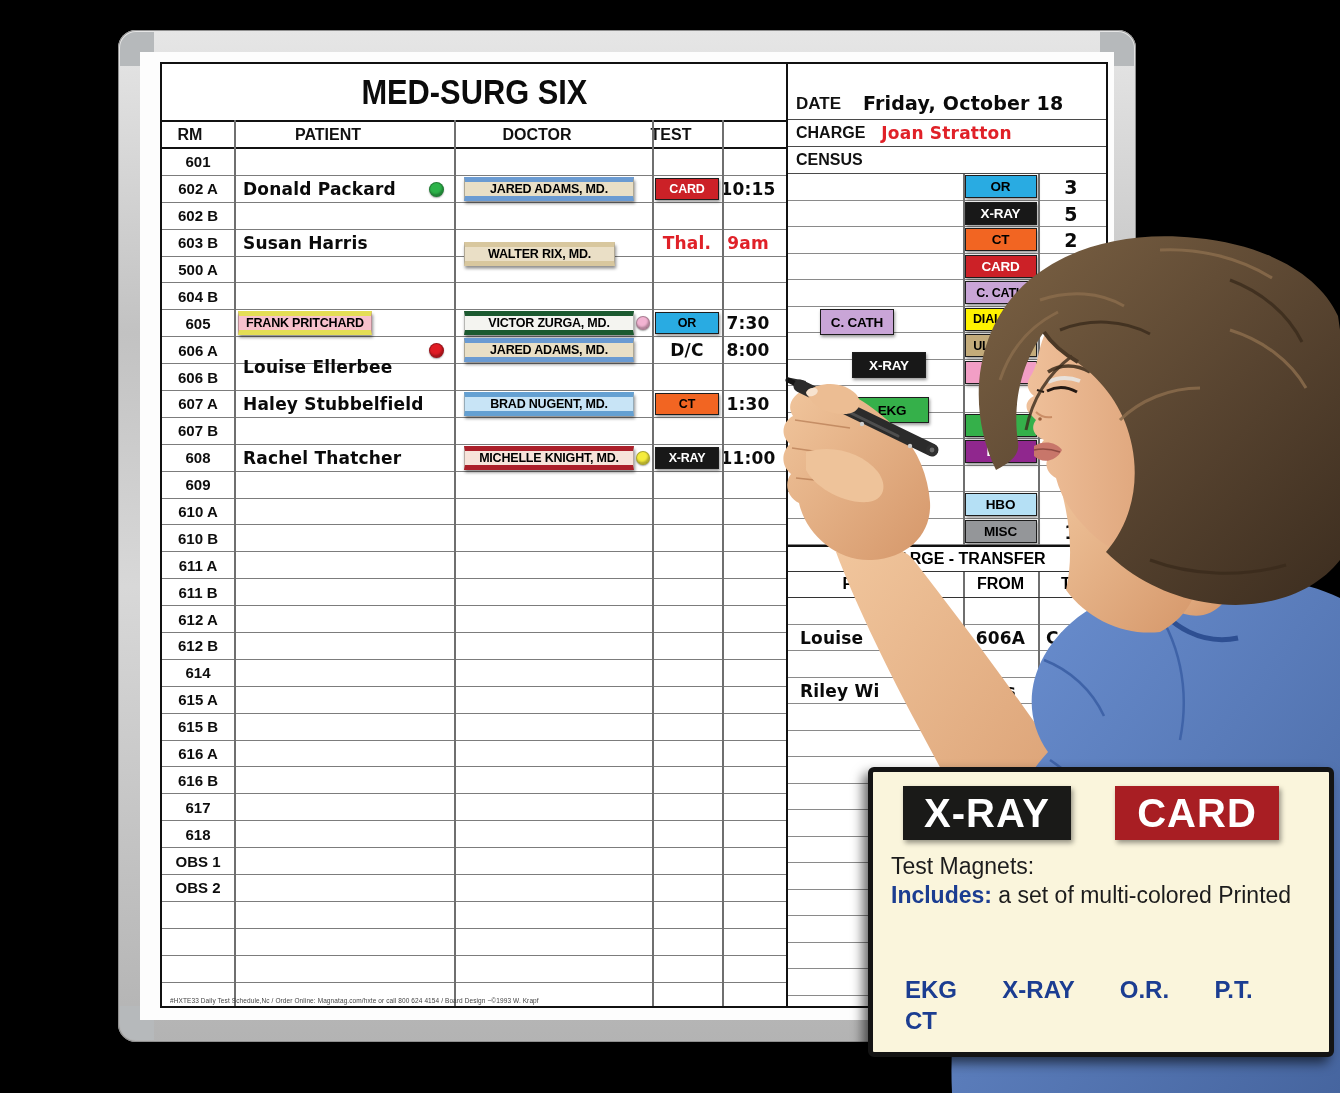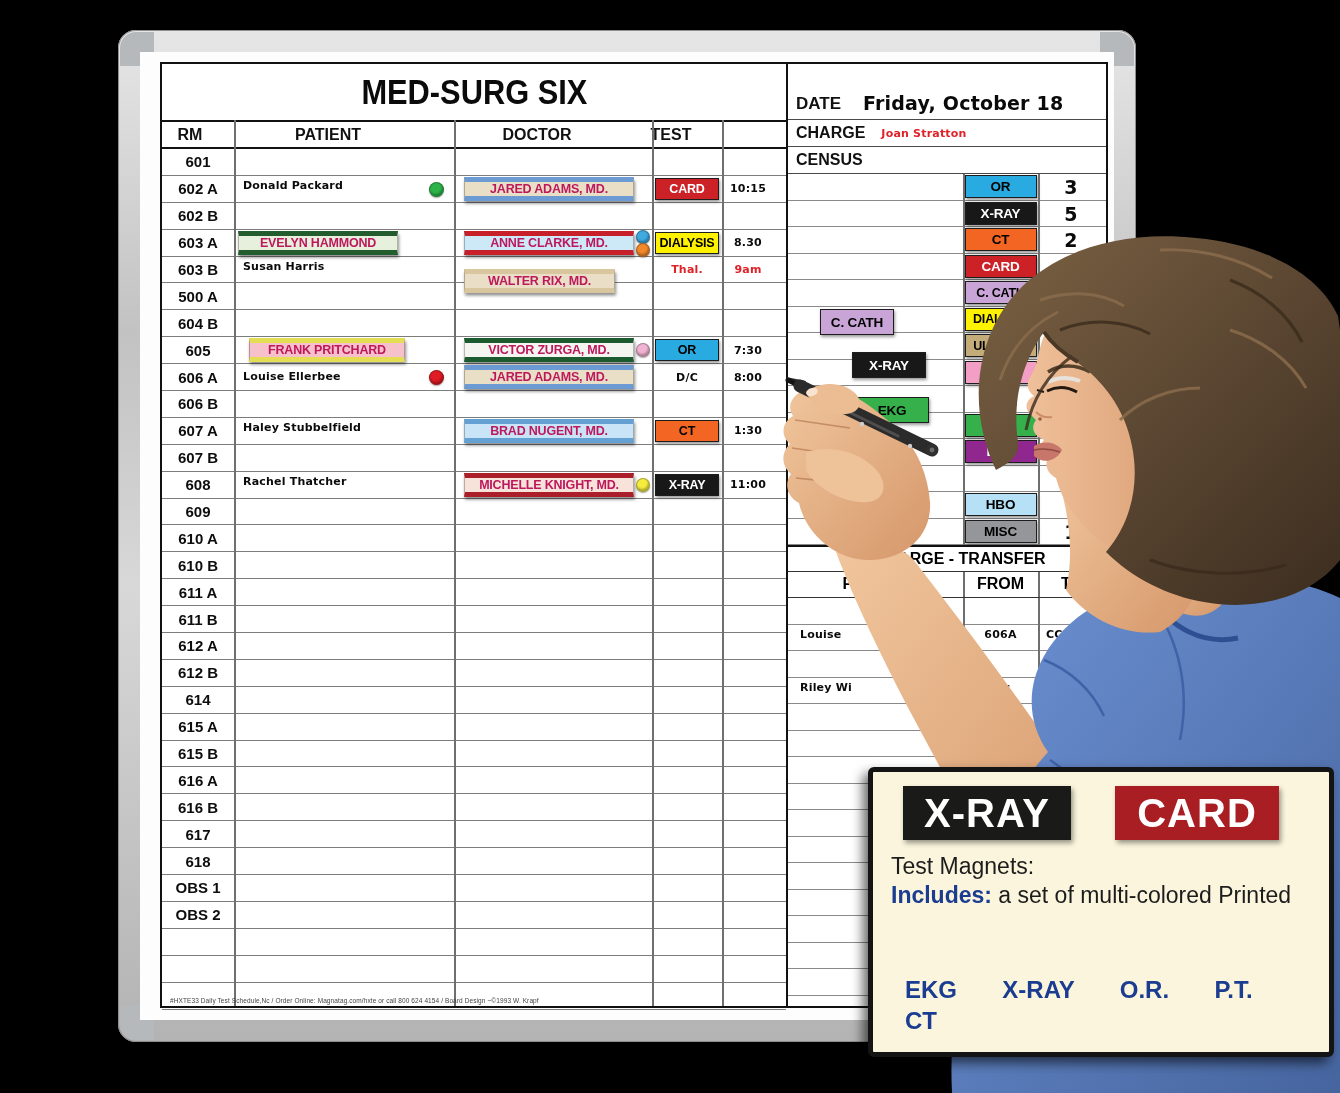--- a/index.html
+++ b/index.html
@@ -31,27 +31,27 @@
   #roster-body{position:relative;}
   .rrow{display:flex;height:26.9px;box-sizing:border-box;border-bottom:1.6px solid #7c7c7c;position:relative;}
   .c-rm{width:72px;display:flex;align-items:center;justify-content:center;font-weight:700;font-size:15px;color:#0d0d0d;flex:none;}
   .c-pat{width:220px;position:relative;flex:none;}
   .c-doc{width:198px;position:relative;flex:none;}
   .c-test{width:70px;position:relative;display:flex;align-items:center;justify-content:center;flex:none;}
   .c-time{width:52px;position:relative;display:flex;align-items:center;justify-content:center;flex:none;}
   .vline{position:absolute;width:1.6px;background:#6f6f6f;z-index:4;}
 
   
-  .hand{font-family:"DejaVu Sans",sans-serif;font-weight:600;font-size:11px;color:#0a0a0a;letter-spacing:.2px;white-space:nowrap;}
+  .hand{font-family:"DejaVu Sans",sans-serif;font-weight:600;font-size:17px;color:#0a0a0a;letter-spacing:.2px;white-space:nowrap;}
 
   
   .chip{display:flex;align-items:center;justify-content:center;font-weight:700;font-size:13px;
         border:1.5px solid #1d1d1d;box-sizing:border-box;box-shadow:1px 2px 3px rgba(0,0,0,.4);letter-spacing:-.2px;}
   .dmag{position:absolute;height:24px;box-sizing:border-box;display:flex;align-items:center;justify-content:center;
-        font-weight:700;font-size:12.5px;color:#be185d;border-left:1px solid rgba(0,0,0,.25);border-right:1px solid rgba(0,0,0,.25);
+        font-weight:700;font-size:12.5px;color:#000000;border-left:1px solid rgba(0,0,0,.25);border-right:1px solid rgba(0,0,0,.25);
         box-shadow:1px 2.5px 3px rgba(0,0,0,.45);letter-spacing:-.2px;white-space:nowrap;}
   .dot{position:absolute;width:13px;height:13px;border-radius:50%;box-shadow:inset -1px -2px 2px rgba(0,0,0,.28),0 1px 1.5px rgba(0,0,0,.35);border:1px solid rgba(0,0,0,.3);}
 
   
   #panel{position:absolute;left:670px;top:32px;width:320px;height:946px;border:2px solid #111;border-left:none;box-sizing:border-box;z-index:3;background:#fff;overflow:hidden;}
   .prow{box-sizing:border-box;border-bottom:1.6px solid #4a4a4a;position:relative;}
   #date-row{height:56px;display:flex;align-items:flex-end;padding:0 0 5px 8px;}
   #charge-row{height:27px;display:flex;align-items:center;padding-left:8px;}
   #census-row{height:27px;display:flex;align-items:center;padding-left:8px;}
   .plabel{font-weight:700;font-size:16px;color:#111;}
@@ -123,37 +123,20 @@
           </div>
         </div>
         <div class="rrow">
           <div class="c-rm">602 B</div>
           <div class="c-pat"></div>
           <div class="c-doc"></div>
           <div class="c-test"></div>
           <div class="c-time"></div>
         </div>
         <div class="rrow">
-          <div class="c-rm">603 A</div>
-          <div class="c-pat">
-            <div class="dmag" style="width: 160px; background: rgb(231, 240, 221); border-top: 5px solid rgb(35, 92, 45); border-bottom: 5px solid rgb(35, 92, 45); left: 4px; top: 1px;">EVELYN HAMMOND</div>
-          </div>
-          <div class="c-doc">
-            <div class="dmag" style="width: 170px; background: rgb(205, 233, 248); border-top: 5px solid rgb(200, 32, 42); border-bottom: 5px solid rgb(200, 32, 42); left: 10px; top: 1px;">ANNE CLARKE, MD.</div>
-            <div class="dot" style="right: 2px; top: 0px; background: rgb(63, 169, 224); width: 12px; height: 12px;"></div>
-            <div class="dot" style="right: 2px; top: 13px; background: rgb(242, 136, 42); width: 12px; height: 12px;"></div>
-          </div>
-          <div class="c-test">
-            <div class="chip" style="width: 64px; height: 22px; font-size: 12.5px; background: rgb(255, 242, 0); color: rgb(0, 0, 0);">DIALYSIS</div>
-          </div>
-          <div class="c-time">
-            <span class="hand">8.30</span>
-          </div>
-        </div>
-        <div class="rrow">
           <div class="c-rm">603 B</div>
           <div class="c-pat">
             <span class="hand" style="position: absolute; left: 9px; top: 3px;">Susan Harris</span>
           </div>
           <div class="c-doc">
             <div class="dmag" style="width: 151px; background: rgb(234, 223, 198); border-top: 5px solid rgb(216, 199, 158); border-bottom: 5px solid rgb(216, 199, 158); left: 10px; top: 12px;">WALTER RIX, MD.</div>
           </div>
           <div class="c-test">
             <span class="hand" style="color: rgb(224, 33, 40);">Thal.</span>
           </div>
@@ -171,37 +154,37 @@
         <div class="rrow">
           <div class="c-rm">604 B</div>
           <div class="c-pat"></div>
           <div class="c-doc"></div>
           <div class="c-test"></div>
           <div class="c-time"></div>
         </div>
         <div class="rrow">
           <div class="c-rm">605</div>
           <div class="c-pat">
-            <div class="dmag" style="width: 156px; background: rgb(247, 193, 204); border-top: 5px solid rgb(228, 222, 85); border-bottom: 5px solid rgb(228, 222, 85); left: 15px; top: 1px;">FRANK PRITCHARD</div>
+            <div class="dmag" style="width: 134px; background: rgb(247, 193, 204); border-top: 5px solid rgb(228, 222, 85); border-bottom: 5px solid rgb(228, 222, 85); left: 4px; top: 1px;">FRANK PRITCHARD</div>
           </div>
           <div class="c-doc">
             <div class="dmag" style="width: 170px; background: rgb(244, 244, 240); border-top: 5px solid rgb(28, 90, 48); border-bottom: 5px solid rgb(28, 90, 48); left: 10px; top: 1px;">VICTOR ZURGA, MD.</div>
             <div class="dot" style="right: 2px; top: 6px; background: rgb(242, 179, 210); width: 12px; height: 12px;"></div>
           </div>
           <div class="c-test">
             <div class="chip" style="width: 64px; height: 22px; font-size: 12.5px; background: rgb(41, 171, 226); color: rgb(0, 0, 0);">OR</div>
           </div>
           <div class="c-time">
             <span class="hand">7:30</span>
           </div>
         </div>
         <div class="rrow">
           <div class="c-rm">606 A</div>
           <div class="c-pat">
-            <span class="hand" style="position: absolute; left: 9px; top: 6px;">Louise Ellerbee</span>
+            <span class="hand" style="position: absolute; left: 9px; top: 20px;">Louise Ellerbee</span>
             <div class="dot" style="right: 10px; top: 6px; background: rgb(224, 27, 36);"></div>
           </div>
           <div class="c-doc">
             <div class="dmag" style="width: 170px; background: rgb(233, 223, 198); border-top: 5px solid rgb(107, 155, 210); border-bottom: 5px solid rgb(107, 155, 210); left: 10px; top: 1px;">JARED ADAMS, MD.</div>
           </div>
           <div class="c-test">
             <span class="hand" style="color: rgb(10, 10, 10);">D/C</span>
           </div>
           <div class="c-time">
             <span class="hand">8:00</span>

